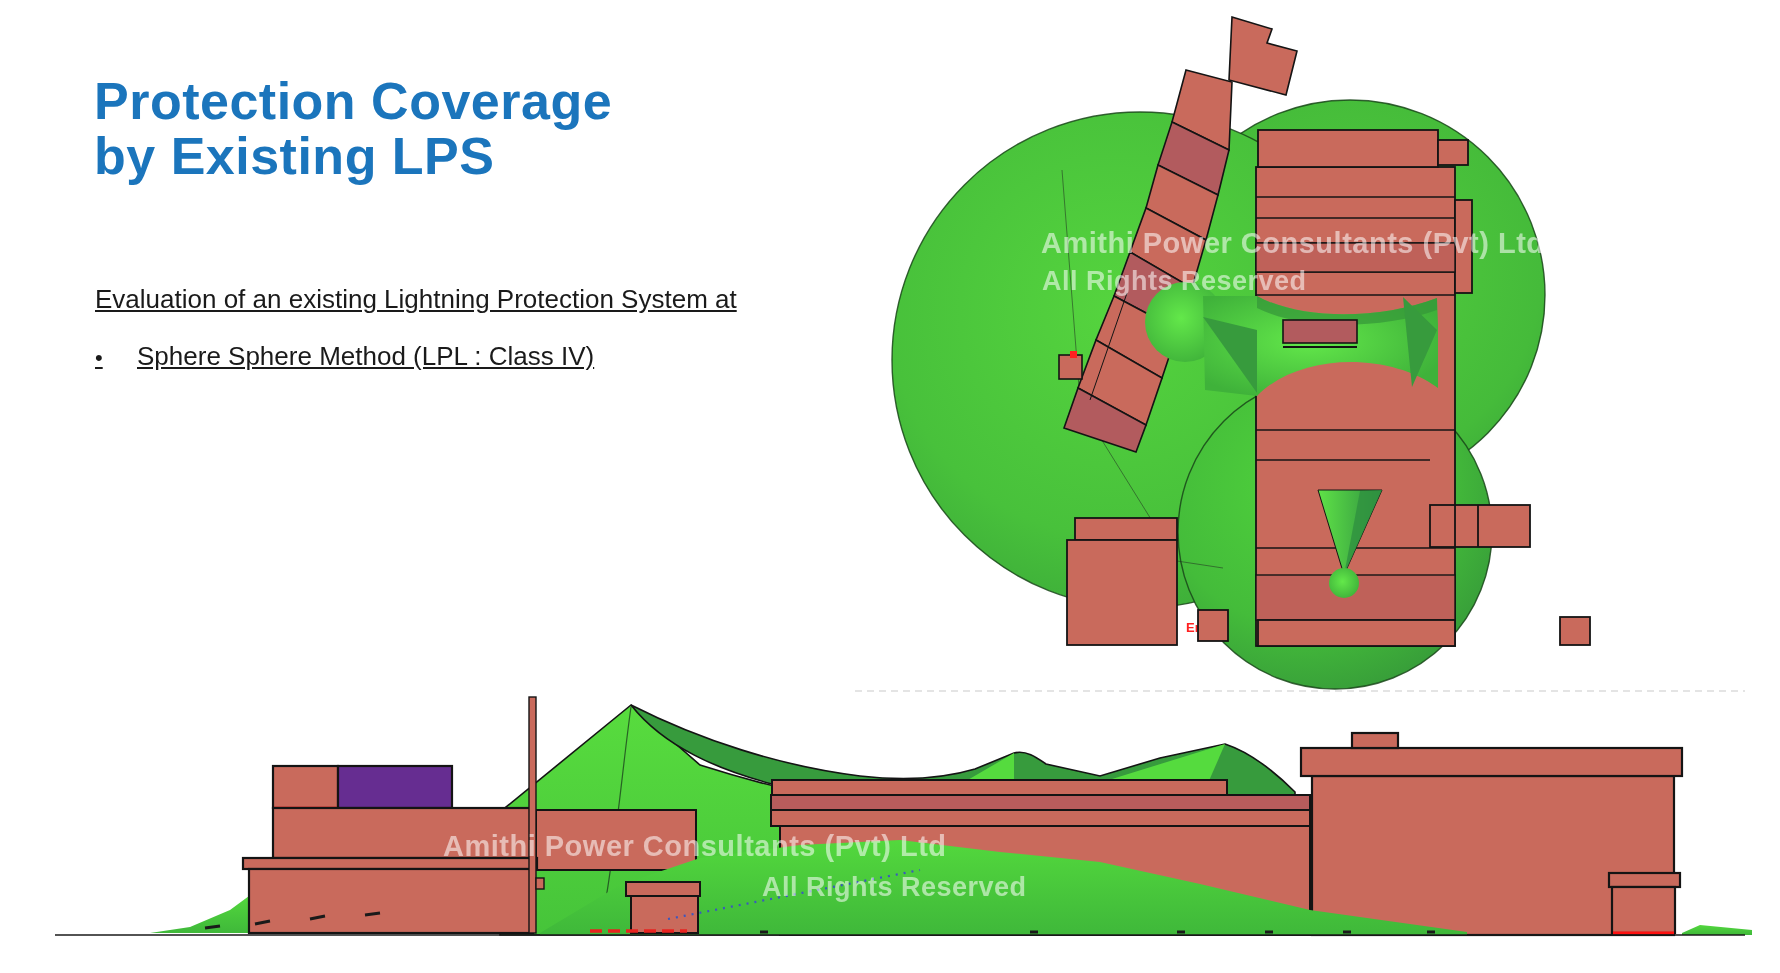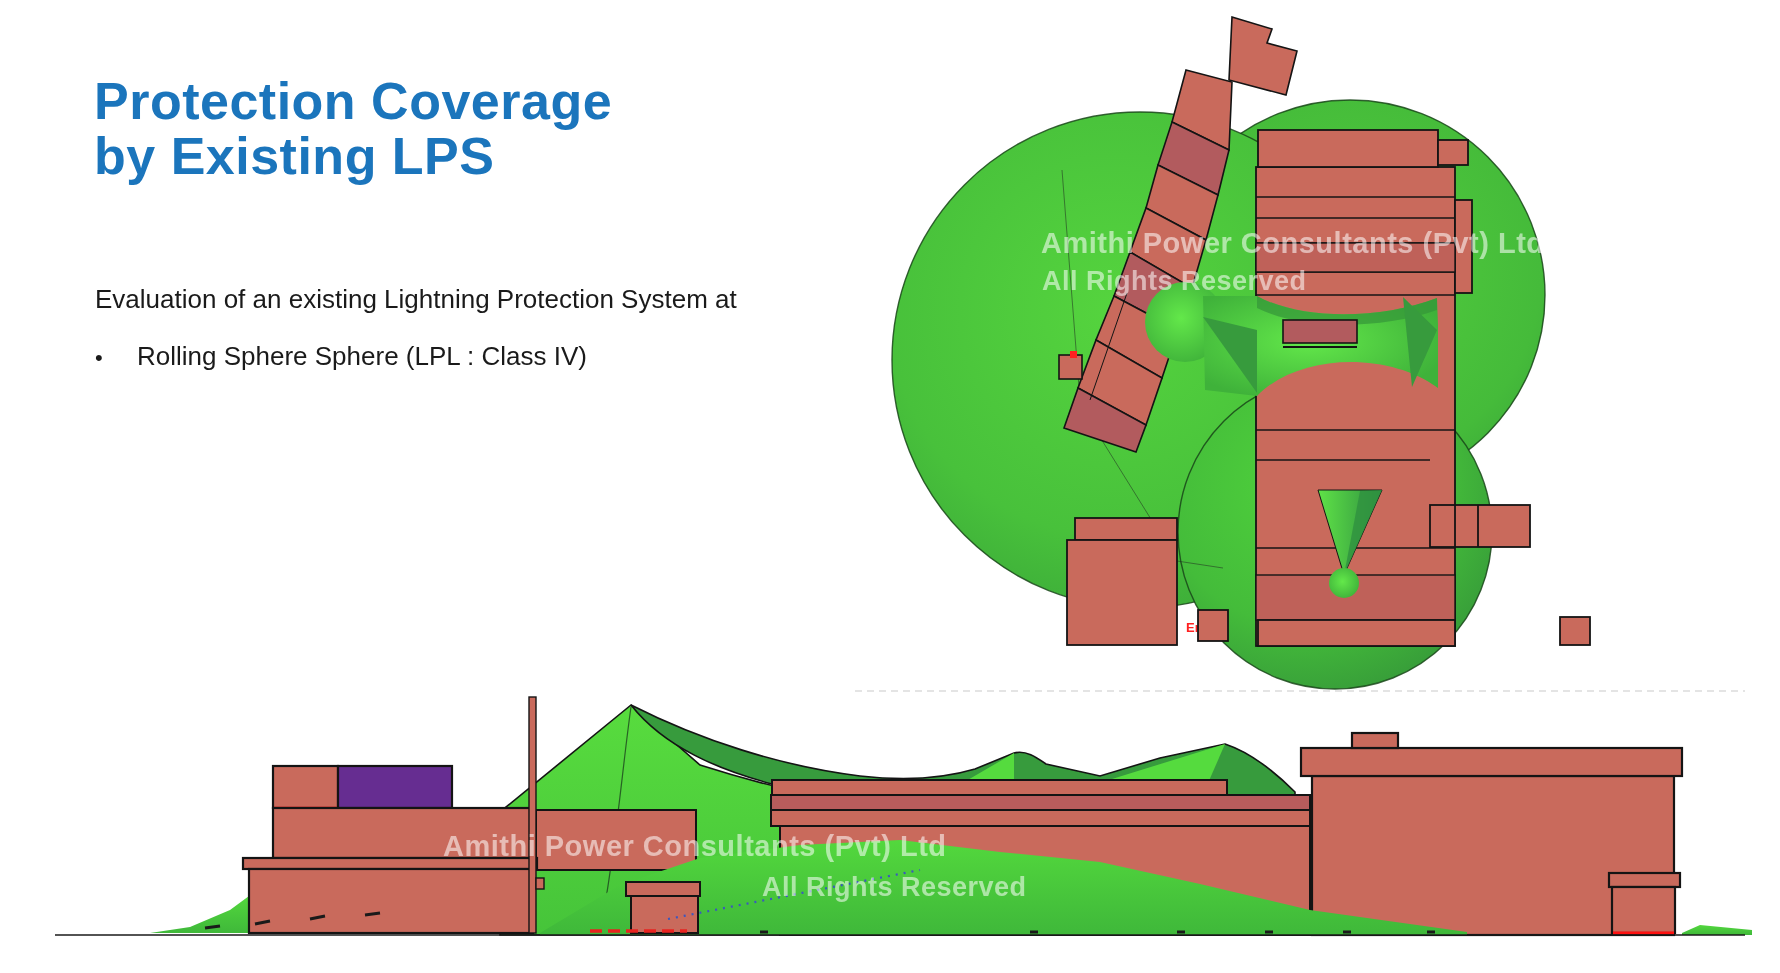--- a/index.html
+++ b/index.html
@@ -16,21 +16,21 @@
   html,body{margin:0;padding:0;background:#888;}
   .slide{
     position:relative;width:1780px;height:973px;background:#ffffff;overflow:hidden;
     font-family:"Liberation Sans",sans-serif;
   }
   .title-block{position:absolute;left:94px;top:74px;z-index:4;}
   .title-line{
     color:var(--title_blue);font-size:52px;font-weight:800;letter-spacing:.5px;
     line-height:55px;white-space:nowrap;
   }
-  .body-block{position:absolute;left:95px;top:272px;z-index:4;width:780px;color:var(--body_text);}
+  .body-block{position:absolute;left:95px;top:272px;z-index:4;width:780px;color:var(--body_text);text-decoration:underline;}
   .para-line{font-size:26px;line-height:54px;white-space:nowrap;}
   .bullet-row{display:flex;align-items:flex-start;margin-top:12px;font-size:26px;line-height:36px;}
   .bullet-marker{width:20px;font-size:22px;padding-top:2px;}
   .bullet-text{margin-left:22px;white-space:nowrap;}
   .figure-svg{position:absolute;z-index:2;}
   #plan-svg{left:860px;top:0;}
   #elev-svg{left:0;top:588px;}
   .watermark{
     position:absolute;z-index:3;color:rgba(255,255,255,0.55);font-weight:700;
     white-space:nowrap;pointer-events:none;letter-spacing:.5px;margin-top:10px;
@@ -53,21 +53,21 @@
 
   <div class="title-block">
     <div class="title-line">Protection Coverage</div>
     <div class="title-line">by Existing LPS</div>
   </div>
 
   <div class="body-block">
     <div class="para-line">Evaluation of an existing Lightning Protection System at</div>
     <div class="bullet-row">
       <span class="bullet-marker">•</span>
-      <span class="bullet-text">Rolling Sphere Sphere (LPL : Class IV)</span>
+      <span class="bullet-text">Sphere Sphere Method (LPL : Class IV)</span>
     </div>
   </div>
 
   <div class="entrance-label">Entrance</div>
 
   <svg id="plan-svg" class="figure-svg" width="760" height="710" viewBox="860 0 760 710">
     <defs>
       <radialGradient id="gCircleL" cx="45%" cy="40%" r="65%">
         <stop offset="0%" stop-color="#55D43E"></stop>
           <stop offset="70%" stop-color="#48C13B"></stop>

